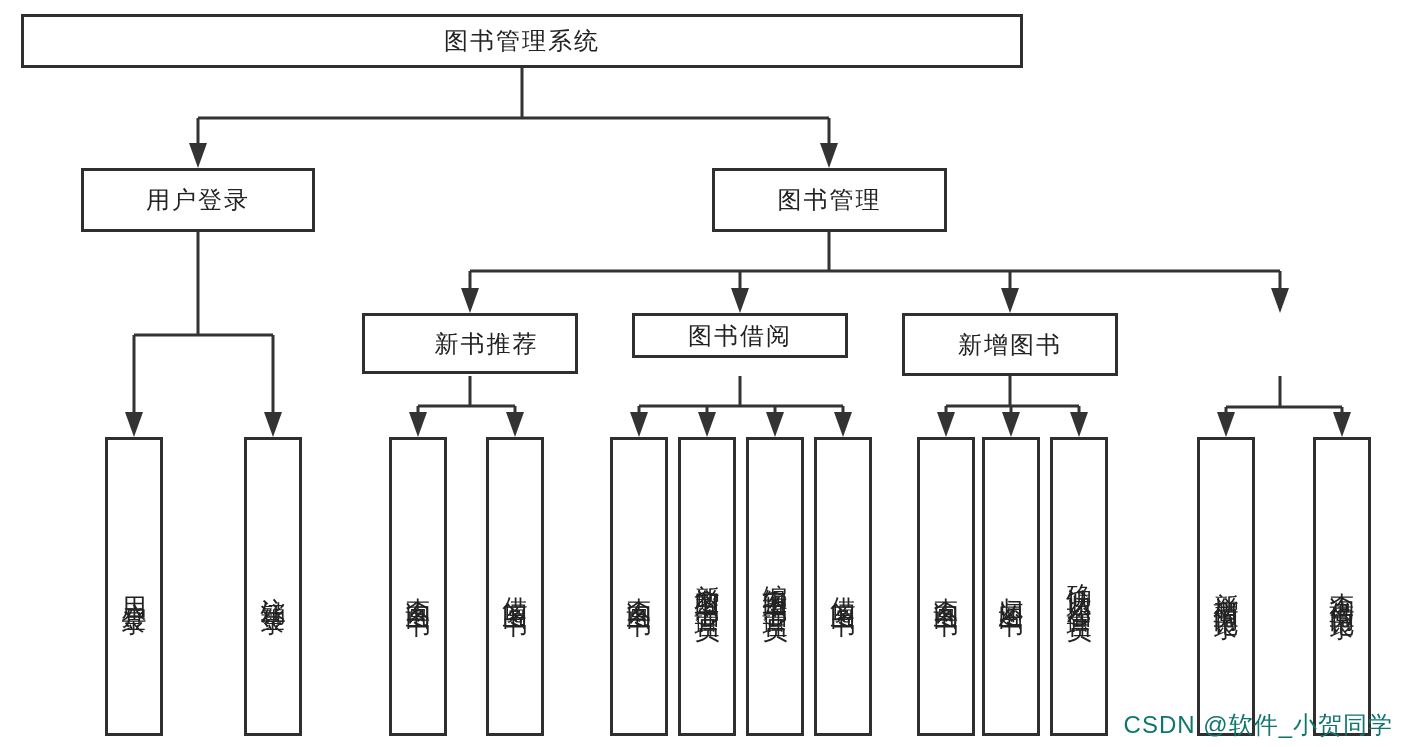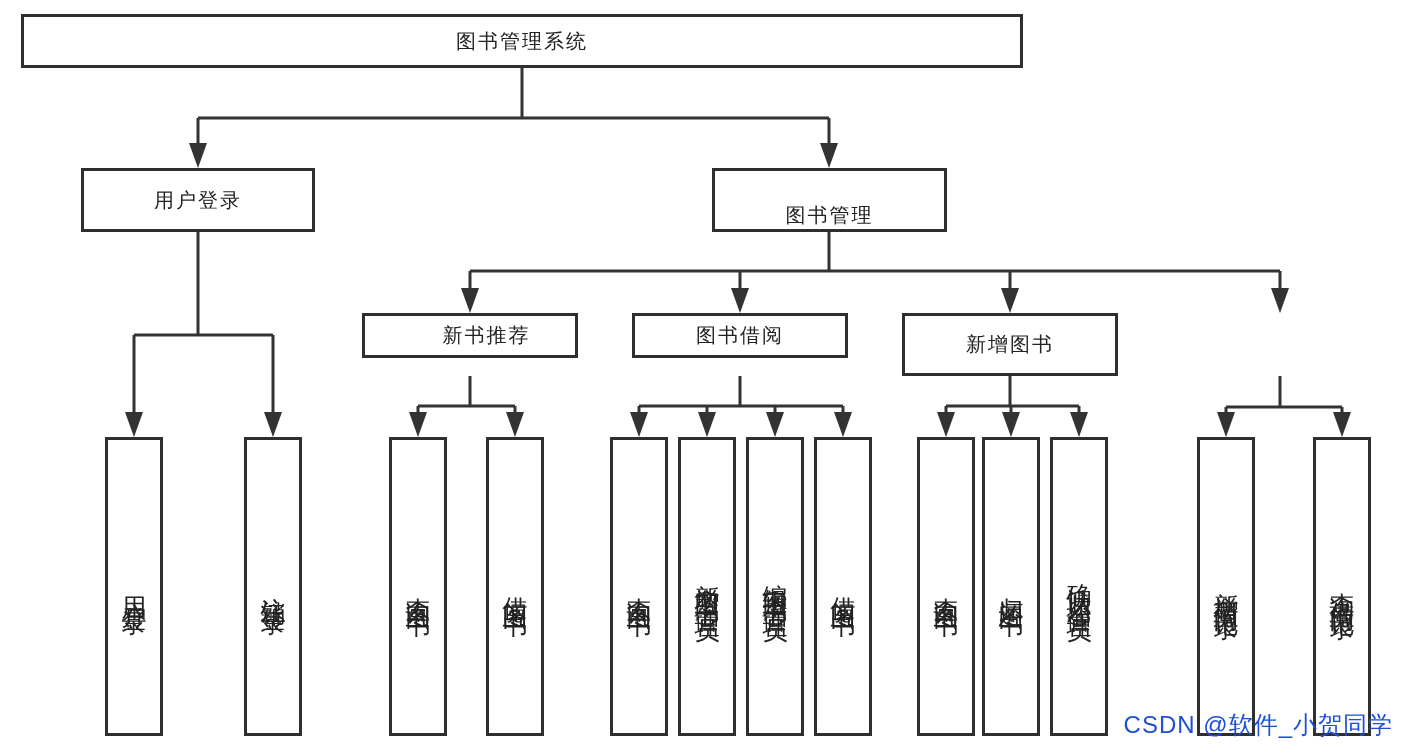--- a/index.html
+++ b/index.html
@@ -18,21 +18,21 @@
   }
   .node {
     position: absolute;
     box-sizing: border-box;
     border: 3px solid #2f2f2f;
     background: #ffffff;
     display: flex;
     align-items: center;
     justify-content: center;
     color: #222222;
-    font-size: 20px;
+    font-size: 24px;
     letter-spacing: 2px;
     white-space: nowrap;
   }
   .leaf {
     position: absolute;
     box-sizing: border-box;
     border: 3px solid #2f2f2f;
     background: #ffffff;
     width: 58px;
     height: 299px;
@@ -47,21 +47,21 @@
     text-orientation: mixed;
     font-size: 25px;
     letter-spacing: 5px;
     line-height: 1;
     color: #222222;
   }
   .watermark {
     position: absolute;
     right: 12px;
     bottom: 6px;
-    color: #1d4ed8;
+    color: #0f766e;
     font-size: 24px;
     letter-spacing: 1px;
     z-index: 5;
     white-space: nowrap;
   }
 </style>
 </head>
 <body>
 
 <div class="canvas">
@@ -99,25 +99,25 @@
     </g>
   </svg>
 
   <div class="node" style="left:21px; top:14px; width:1002px; height:54px;">
     <span>图书管理系统</span>
   </div>
 
   <div class="node" style="left:81px; top:168px; width:234px; height:64px;">
     <span>用户登录</span>
   </div>
-  <div class="node" style="left:712px; top:168px; width:235px; height:64px;align-items:flex-end;">
+  <div class="node" style="left:712px; top:168px; width:235px; height:64px;">
     <span>图书管理</span>
   </div>
 
-  <div class="node" style="left:362px; top:313px; width:216px; height:45px;padding-left:33px;">
+  <div class="node" style="left:362px; top:313px; width:216px; height:61px;padding-left:33px;">
     <span>新书推荐</span>
   </div>
   <div class="node" style="left:632px; top:313px; width:216px; height:45px;">
     <span>图书借阅</span>
   </div>
   <div class="node" style="left:902px; top:313px; width:216px; height:63px;">
     <span>新增图书</span>
   </div>
 
   <div class="leaf" style="left:105px;">

